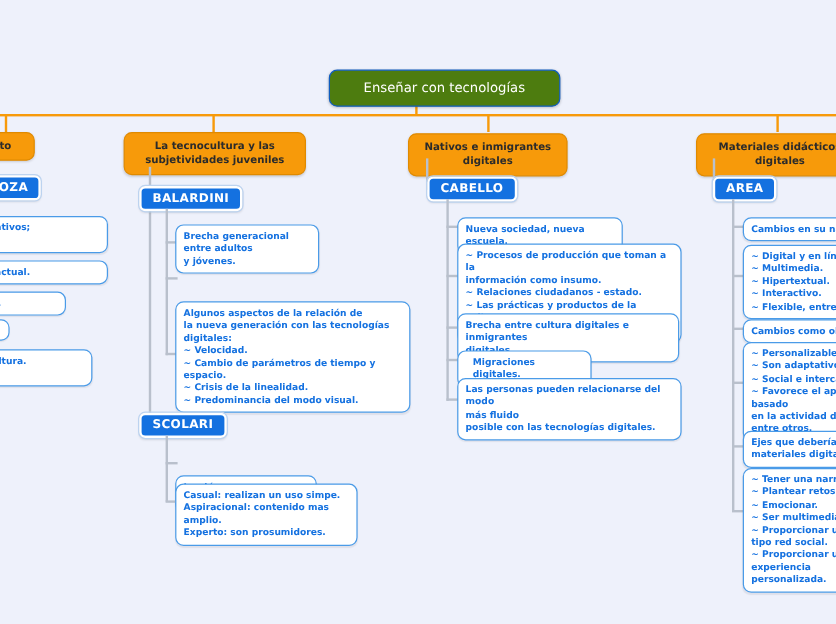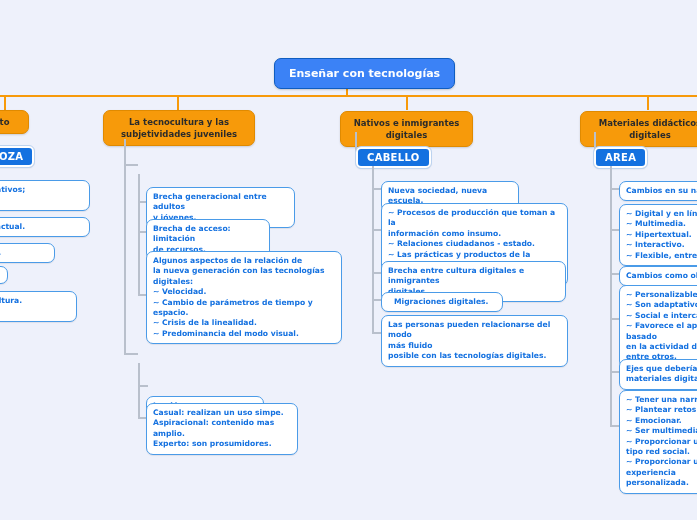--- a/index.html
+++ b/index.html
@@ -8,28 +8,28 @@
     background:#eef1fb;
     font-family:"DejaVu Sans","Liberation Sans",sans-serif;
     overflow:hidden;
     position:relative;
   }
   #canvas{position:absolute;left:0;top:0;width:697px;height:520px;}
   .node{position:absolute;box-sizing:border-box;}
 
   
   .root{
-    background:#3b82f6;
+    background:#4d7c0f;
     border:1px solid #0f5dc0;
     border-radius:7px;
     color:#ffffff;
-    font-weight:bold;
+    font-weight:normal;
     font-size:11px;
     text-align:center;
-    padding:8px 14px;
+    padding:8px 28px;
     white-space:nowrap;
     box-shadow:0 1px 2px rgba(0,0,0,.18);
   }
 
   
   .branch{
     background:#f79a0a;
     border:1px solid #e08a00;
     border-radius:7px;
     color:#2b2b2b;
@@ -110,42 +110,42 @@
 
   <div class="conn-grey" style="left:-6px;top:302px;width:12px;height:1.5px;"></div>
   <div class="node leaf" style="left:-68px;top:291px;width:145px;">acceso a la cultura.
 con el mundo.</div>
 
   <div class="node branch" style="left:103px;top:110px;width:152px;">La tecnocultura y las subjetividades juveniles</div>
 
   <div class="conn-grey" style="left:124px;top:139px;width:1.5px;height:216px;"></div>
 
   <div class="conn-grey" style="left:124px;top:164px;width:14px;height:1.5px;"></div>
+  <div class="node author" style="left:116px;top:155px;">BALARDINI</div>
 
   <div class="conn-grey" style="left:138px;top:174px;width:1.5px;height:122px;"></div>
 
   <div class="conn-grey" style="left:138px;top:201px;width:10px;height:1.5px;"></div>
-  <div class="node leaf" style="left:146px;top:187px;width:149px;">Brecha generacional entre adultos
+  <div class="node leaf" style="left:146px;top:187px;width:120px;">Brecha generacional entre adultos
 y jóvenes.</div>
 
   <div class="conn-grey" style="left:138px;top:231px;width:10px;height:1.5px;"></div>
-  <div class="node leaf" style="left:146px;top:219px;width:124px;">Brecha de acceso: limitación
-de recursos.</div>
 
   <div class="conn-grey" style="left:138px;top:294px;width:10px;height:1.5px;"></div>
   <div class="node leaf" style="left:146px;top:251px;width:196px;">Algunos aspectos de la relación de
 la nueva generación con las tecnologías
 digitales:
 ~ Velocidad.
 ~ Cambio de parámetros de tiempo y
 espacio.
 ~ Crisis de la linealidad.
 ~ Predominancia del modo visual.</div>
 
   <div class="conn-grey" style="left:124px;top:353px;width:14px;height:1.5px;"></div>
+  <div class="node author" style="left:116px;top:344px;">SCOLARI</div>
 
   <div class="conn-grey" style="left:138px;top:363px;width:1.5px;height:55px;"></div>
 
   <div class="conn-grey" style="left:138px;top:385px;width:10px;height:1.5px;"></div>
   <div class="node leaf" style="left:146px;top:396px;width:118px;">Los jóvenes como usuarios.</div>
 
   <div class="conn-grey" style="left:138px;top:417px;width:10px;height:1.5px;"></div>
   <div class="node branch" style="left:340px;top:111px;width:133px;">Nativos e inmigrantes digitales</div>
 
   <div class="node leaf" style="left:146px;top:403px;width:152px;">Casual: realizan un uso simpe.
@@ -166,21 +166,21 @@
 información como insumo.
 ~ Relaciones ciudadanos - estado.
 ~ Las prácticas y productos de la cultura y
 el entretenimiento.</div>
 
   <div class="conn-grey" style="left:372px;top:272px;width:10px;height:1.5px;"></div>
   <div class="node leaf" style="left:381px;top:261px;width:185px;">Brecha entre cultura digitales e inmigrantes
 digitales.</div>
 
   <div class="conn-grey" style="left:372px;top:299px;width:10px;height:1.5px;"></div>
-  <div class="node leaf" style="left:381px;top:292px;width:122px;padding-left:12px;">Migraciones digitales.</div>
+  <div class="node leaf" style="left:381px;top:292px;width:112px;padding-left:12px;">Migraciones digitales.</div>
 
   <div class="conn-grey" style="left:372px;top:332px;width:10px;height:1.5px;"></div>
   <div class="node leaf" style="left:381px;top:315px;width:187px;">Las personas pueden relacionarse del modo
 más fluido
 posible con las tecnologías digitales.</div>
 
   <div class="node branch" style="left:580px;top:111px;width:140px;">Materiales didácticos digitales</div>
 
   <div class="conn-grey" style="left:594px;top:132px;width:1.5px;height:26px;"></div>
   <div class="conn-grey" style="left:594px;top:156px;width:12px;height:1.5px;"></div>

